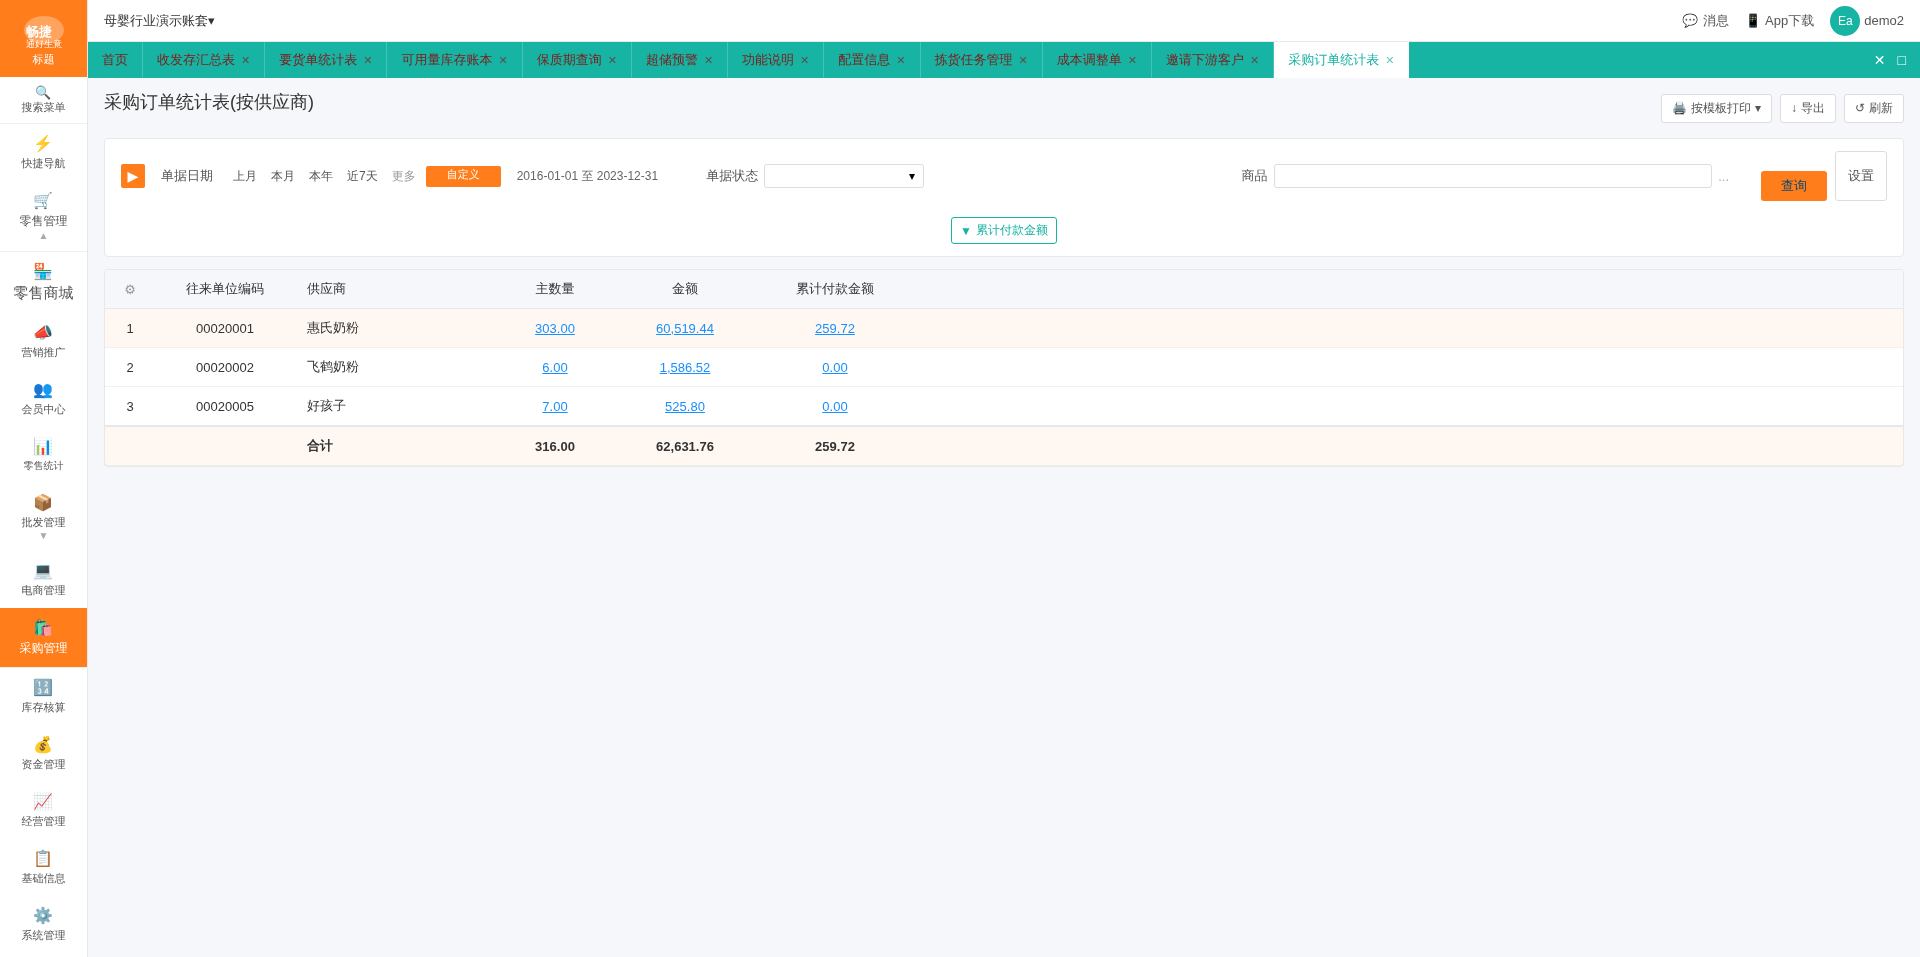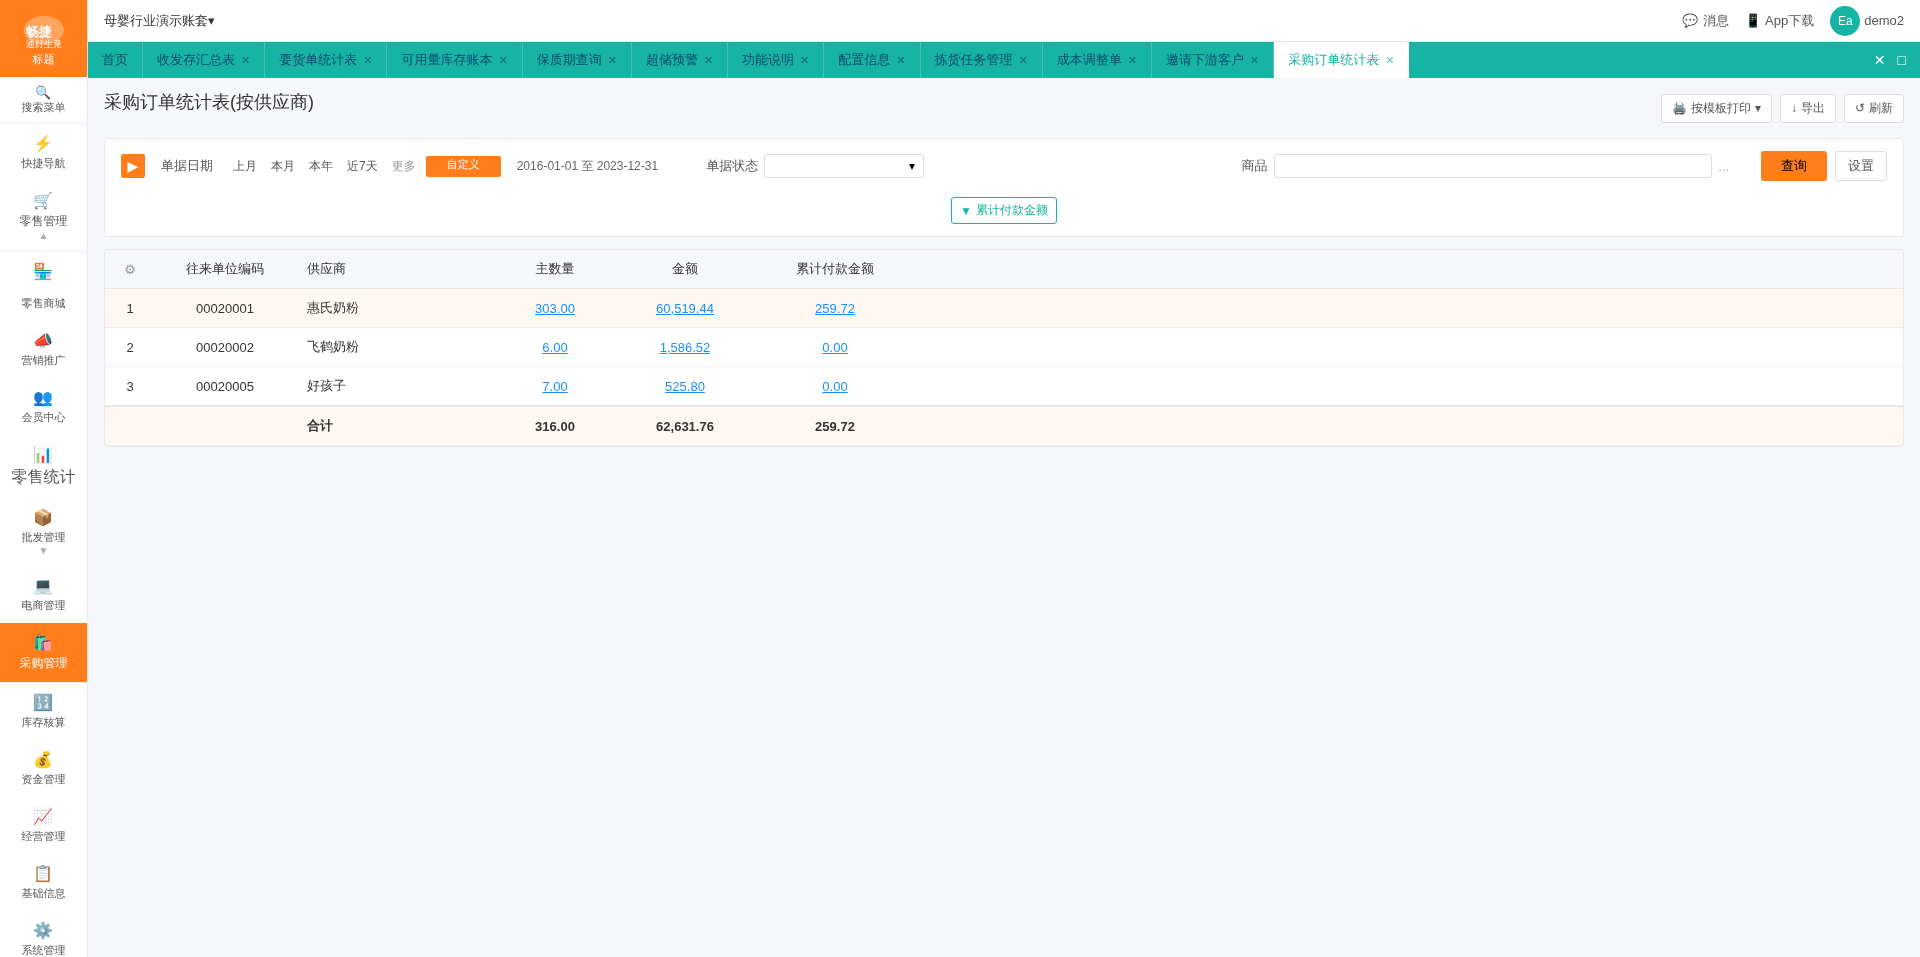--- a/index.html
+++ b/index.html
@@ -18,21 +18,21 @@
     .sidebar-item-row { width: 100%; padding: 10px 0; display: flex; flex-direction: column; align-items: center; cursor: pointer; color: #555; font-size: 12px; }
     .sidebar-item-row .si-icon { font-size: 16px; margin-bottom: 3px; }
     .sidebar-expand { font-size: 10px; color: #aaa; }
 
     
     .main { flex: 1; display: flex; flex-direction: column; overflow: hidden; }
 
     
     .top-tabs { background: #17b3a3; display: flex; align-items: center; height: 36px; overflow-x: auto; flex-shrink: 0; }
     .top-tabs::-webkit-scrollbar { display: none; }
-    .tab-item { padding: 0 14px; height: 36px; display: flex; align-items: center; color: #0c4a6e; font-size: 13px; cursor: pointer; white-space: nowrap; border-right: 1px solid rgba(255,255,255,0.2); flex-shrink: 0; }
+    .tab-item { padding: 0 14px; height: 36px; display: flex; align-items: center; color: #7f1d1d; font-size: 13px; cursor: pointer; white-space: nowrap; border-right: 1px solid rgba(255,255,255,0.2); flex-shrink: 0; }
     .tab-item.active { background: #fff; color: #17b3a3; }
     .tab-item .tab-close { margin-left: 6px; font-size: 11px; opacity: 0.7; }
     .tab-actions { margin-left: auto; display: flex; align-items: center; padding-right: 8px; flex-shrink: 0; }
     .tab-action-btn { color: #fff; padding: 2px 6px; cursor: pointer; font-size: 14px; }
 
     
     .header-bar { background: #fff; border-bottom: 1px solid #e8e8e8; padding: 6px 16px; display: flex; align-items: center; justify-content: space-between; height: 42px; flex-shrink: 0; }
     .header-left { display: flex; align-items: center; gap: 8px; }
     .workspace-selector { display: flex; align-items: center; font-size: 13px; color: #333; cursor: pointer; }
     .header-right { display: flex; align-items: center; gap: 16px; }
@@ -52,21 +52,21 @@
     .filter-label { font-size: 13px; color: #555; white-space: nowrap; }
     .date-shortcuts { display: flex; gap: 6px; }
     .date-shortcut { font-size: 12px; color: #555; cursor: pointer; padding: 2px 4px; }
     .date-shortcut.more { color: #999; }
     .date-custom-badge { background: #ff7d1a; color: #fff; font-size: 11px; padding: 1px 21px; border-radius: 2px; }
     .date-range { font-size: 12px; color: #666; }
     .filter-field { display: flex; align-items: center; gap: 6px; flex: 1; min-width: 200px; }
     .filter-select { border: 1px solid #ddd; border-radius: 3px; padding: 4px 8px; font-size: 12px; min-width: 120px; display: flex; align-items: center; justify-content: space-between; cursor: pointer; background: #fff; }
     .filter-input { border: 1px solid #ddd; border-radius: 3px; padding: 4px 8px; font-size: 12px; flex: 1; outline: none; }
     .expand-more { display: flex; align-items: center; gap: 4px; color: #17b3a3; cursor: pointer; font-size: 12px; padding: 4px 8px; border: 1px solid #17b3a3; border-radius: 3px; margin-top: 8px; }
-    .btn-query { background: #ff7d1a; color: #000000; border: none; border-radius: 3px; padding: 6px 20px; cursor: pointer; font-size: 13px; }
+    .btn-query { background: #ff7d1a; color: #0c4a6e; border: none; border-radius: 3px; padding: 6px 20px; cursor: pointer; font-size: 13px; margin-top: 20px; }
     .btn-settings { background: #fff; color: #555; border: 1px solid #ddd; border-radius: 3px; padding: 5px 12px; cursor: pointer; font-size: 13px; }
     .btn-print { background: #fff; border: 1px solid #ddd; border-radius: 3px; padding: 5px 10px; cursor: pointer; font-size: 12px; display: flex; align-items: center; gap: 4px; color: #555; }
     .btn-export { background: #fff; border: 1px solid #ddd; border-radius: 3px; padding: 5px 10px; cursor: pointer; font-size: 12px; display: flex; align-items: center; gap: 4px; color: #555; }
     .btn-refresh { background: #fff; border: 1px solid #ddd; border-radius: 3px; padding: 5px 10px; cursor: pointer; font-size: 12px; display: flex; align-items: center; gap: 4px; color: #555; }
 
     
     .table-panel { background: #fff; border-radius: 4px; border: 1px solid #e8e8e8; overflow: hidden; }
     .data-table { width: 100%; border-collapse: collapse; }
     .data-table th { background: #f5f7fa; border-bottom: 1px solid #e8e8e8; padding: 10px 12px; text-align: center; font-size: 13px; color: #333; font-weight: normal; white-space: nowrap; }
     .data-table td { border-bottom: 1px solid #f0f0f0; padding: 10px 12px; text-align: center; font-size: 13px; color: #333; }
@@ -114,33 +114,33 @@
     <div style="font-size:11px;color:#555;">快捷导航</div>
   </div>
 
   <div class="sidebar-item">
     <div class="si-icon">🛒</div>
     <div>零售管理</div>
     <div class="sidebar-expand">▲</div>
   </div>
   <div class="sidebar-item-row">
     <div class="si-icon">🏪</div>
-    <div style="font-size:11px;color:#555;margin-top:12px;">零售商城</div>
+    <div style="font-size:15px;color:#555;">零售商城</div>
   </div>
   <div class="sidebar-item-row">
     <div class="si-icon">📣</div>
     <div style="font-size:11px;color:#555;">营销推广</div>
   </div>
   <div class="sidebar-item-row">
     <div class="si-icon">👥</div>
     <div style="font-size:11px;color:#555;">会员中心</div>
   </div>
   <div class="sidebar-item-row">
     <div class="si-icon">📊</div>
-    <div style="font-size:16px;color:#555;">零售统计</div>
+    <div style="font-size:10px;color:#555;">零售统计</div>
   </div>
   <div class="sidebar-item-row">
     <div class="si-icon">📦</div>
     <div style="font-size:11px;color:#555;">批发管理</div>
     <div class="sidebar-expand">▼</div>
   </div>
   <div class="sidebar-item-row">
     <div class="si-icon">💻</div>
     <div style="font-size:11px;color:#555;">电商管理</div>
   </div>

